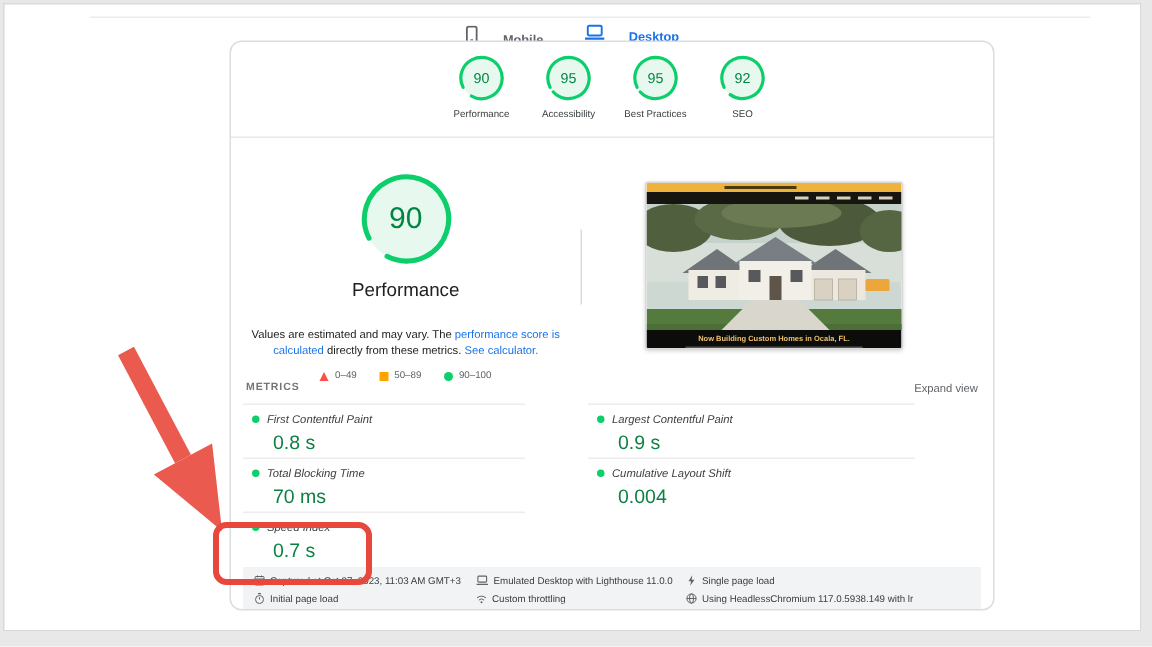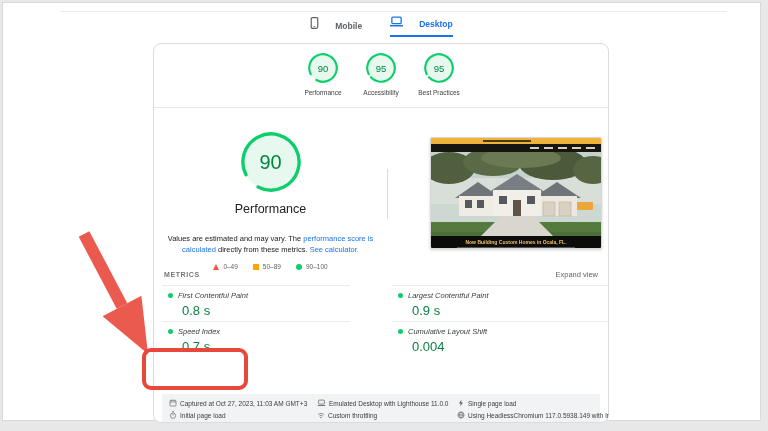--- a/index.html
+++ b/index.html
@@ -8,21 +8,21 @@
 
   .page { position:absolute; left:2px; top:2px; width:759px; height:419px; background:#fff; border:1px solid #d9d9d9; }
 
   .top-divider { position:absolute; left:57px; right:33px; top:8px; height:1px; background:#ebebeb; }
 
   .tabs { position:absolute; top:13px; left:0; right:0; display:flex; justify-content:center; gap:28px; }
   .tab { display:flex; align-items:flex-end; gap:16px; font-size:8.5px; font-weight:bold; padding-bottom:6px; cursor:pointer; }
   .tab.inactive { color:#5f6368; }
   .tab.active { color:#1a73e8; border-bottom:2.5px solid #1a73e8; }
 
-  .card { position:absolute; left:150px; top:40px; width:456px; height:380px; background:#fff; border:1px solid #dadce0; border-radius:8px; }
+  .card { position:absolute; left:150px; top:24px; width:510px; height:380px; background:#fff; border:1px solid #dadce0; border-radius:8px; }
 
   
   .scores-row { position:absolute; top:8px; left:0; right:0; display:flex; justify-content:center; }
   .score-item { width:58px; display:flex; flex-direction:column; align-items:center; }
   .gauge-wrap { position:relative; width:32px; height:32px; }
   .gauge-wrap.big { width:62px; height:62px; }
   .g-bg { fill:#e7f8ef; stroke:none; }
   .g-arc { fill:none; stroke:#0cce6b; stroke-linecap:round; }
   .g-arc.small { stroke-width:2.4; }
   .g-arc.large { stroke-width:3.5; }
@@ -131,20 +131,30 @@
       </div>
       <div class="score-item">
         <div class="gauge-wrap">
           <svg width="32" height="32" viewBox="0 0 36 36">
               <circle class="g-bg" cx="18" cy="18" r="15.5"></circle>
               <circle class="g-arc small" cx="18" cy="18" r="15.5" transform="rotate(153 18 18)" stroke-dasharray="92.52 97.39"></circle>
             </svg>
           <span class="g-num">95</span>
         </div>
         <span class="g-label">Best Practices</span>
+      </div>
+      <div class="score-item">
+        <div class="gauge-wrap">
+          <svg width="32" height="32" viewBox="0 0 36 36">
+              <circle class="g-bg" cx="18" cy="18" r="15.5"></circle>
+              <circle class="g-arc small" cx="18" cy="18" r="15.5" transform="rotate(153 18 18)" stroke-dasharray="89.60 97.39"></circle>
+            </svg>
+          <span class="g-num">92</span>
+        </div>
+        <span class="g-label">SEO</span>
       </div>
     </div>
 
     <div class="hdiv" style="top:63px"></div>
 
     <div class="summary-left">
       <div class="gauge-wrap big" style="margin-top:24px">
         <svg width="62" height="62" viewBox="0 0 64 64">
             <circle class="g-bg" cx="32" cy="32" r="29"></circle>
             <circle class="g-arc large" cx="32" cy="32" r="29" transform="rotate(153 32 32)" stroke-dasharray="163.99 182.21"></circle>
@@ -225,20 +235,27 @@
       <div class="metric">
         <div class="m-label">
             <span class="m-dot"></span>
             <span>First Contentful Paint</span>
           </div>
         <div class="m-value">0.8 s</div>
       </div>
       <div class="metric">
         <div class="m-label">
             <span class="m-dot"></span>
+            <span>Total Blocking Time</span>
+          </div>
+        <div class="m-value">70 ms</div>
+      </div>
+      <div class="metric">
+        <div class="m-label">
+            <span class="m-dot"></span>
             <span>Speed Index</span>
           </div>
         <div class="m-value">0.7 s</div>
       </div>
     </div>
 
     <div class="mcol mcol-right">
       <div class="metric">
         <div class="m-label">
             <span class="m-dot"></span>

